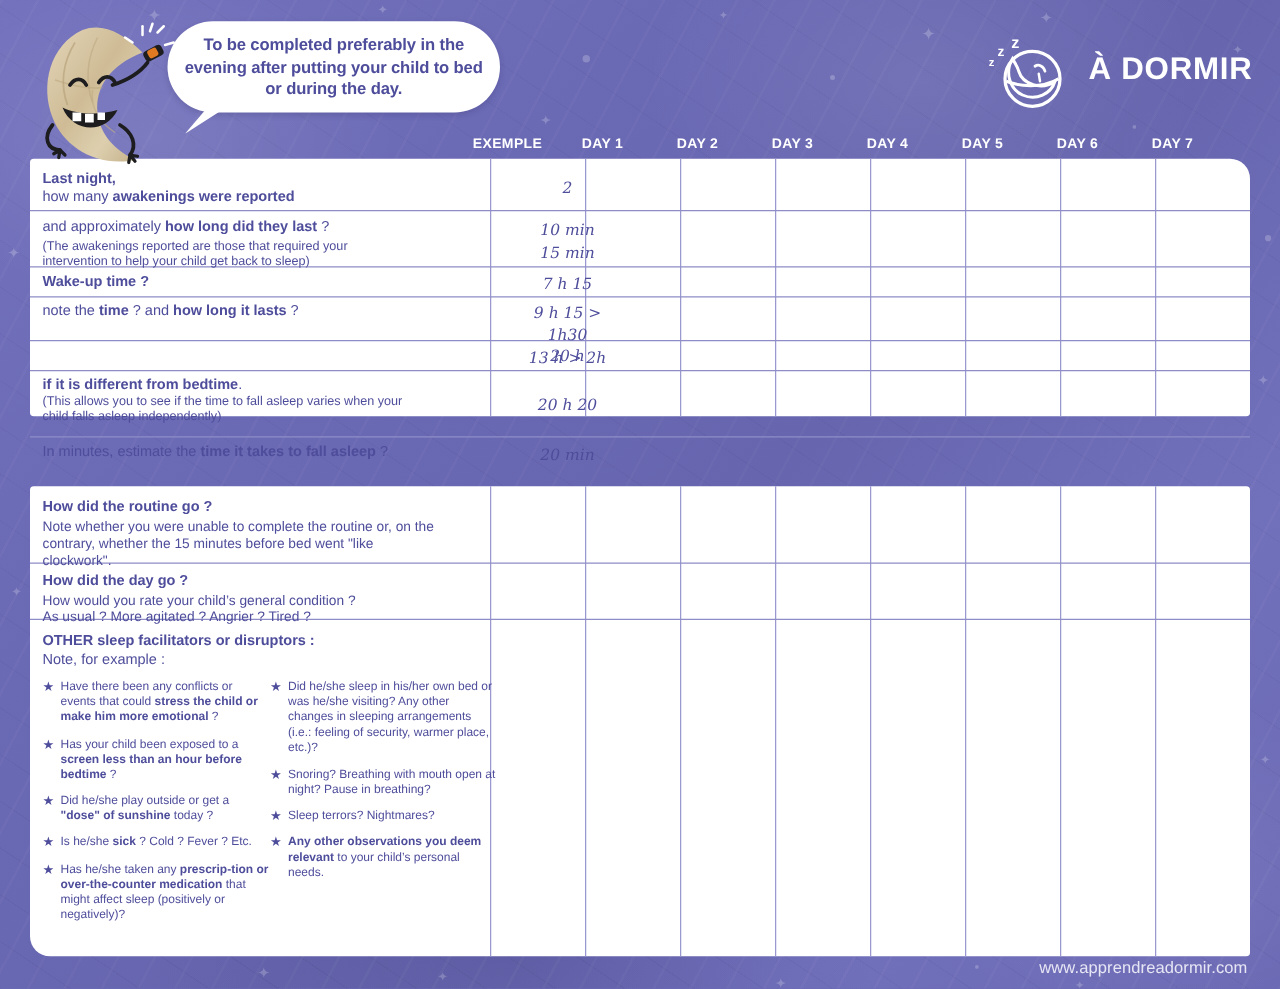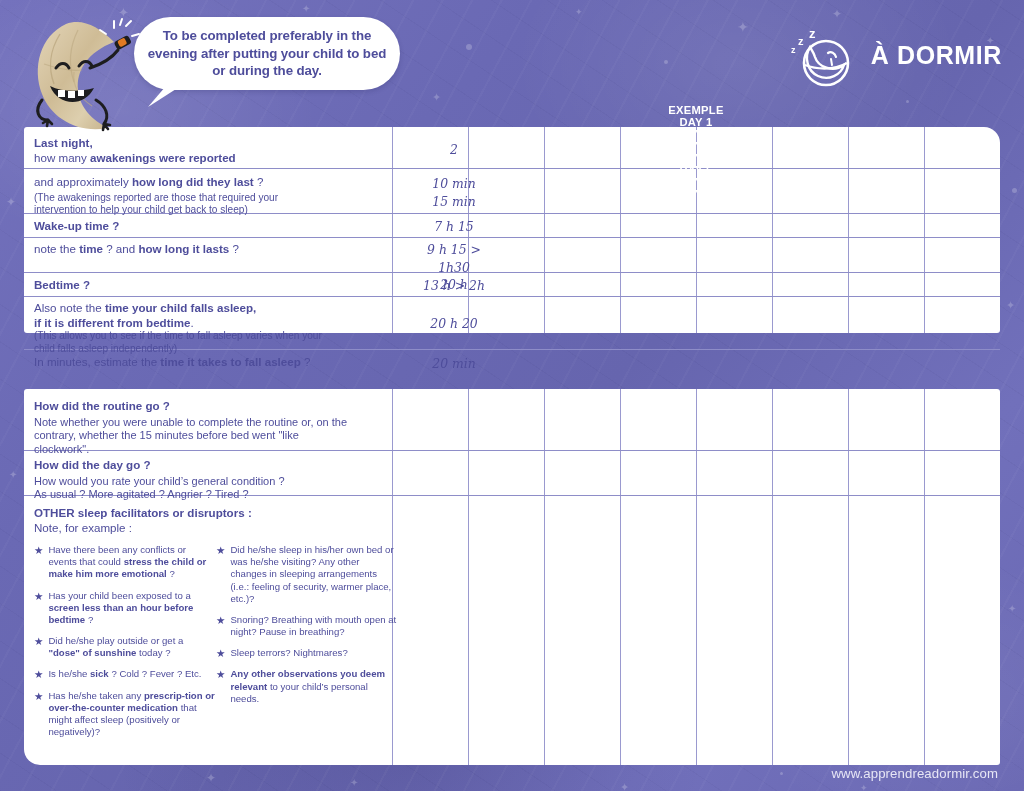--- a/index.html
+++ b/index.html
@@ -35,21 +35,21 @@
     clip-path:polygon(0% 100%, 74% 0%, 100% 26%);}
 
   
   #mascot{position:absolute;left:22px;top:16px;width:130px;height:128px;z-index:7;}
 
   
   #brand{position:absolute;right:22px;top:18px;height:76px;display:flex;align-items:center;gap:14px;z-index:6;}
   #brand .wordmark{color:#fff;font-weight:bold;font-size:25px;line-height:1.02;letter-spacing:.6px;text-align:left;}
 
   
-  #colheads{position:absolute;left:392px;top:104px;width:608px;height:22px;display:flex;z-index:5;flex-direction:column;}
+  #colheads{position:absolute;left:368px;top:104px;width:608px;height:22px;display:flex;z-index:5;}
   #colheads .ch{flex:1 1 0;color:#fff;font-weight:bold;font-size:11.2px;letter-spacing:.3px;
     display:flex;align-items:center;justify-content:center;}
 
   
   .panel{position:absolute;background:#fff;z-index:4;}
   #panel1{left:24px;top:127px;width:976px;height:206px;border-radius:3px 16px 3px 3px;}
   #panel2{left:24px;top:389px;width:976px;height:376px;border-radius:3px 3px 3px 16px;}
 
   .grid{position:absolute;inset:0;}
   .vline{position:absolute;top:0;bottom:0;width:1px;background:#9a99cf;}
@@ -203,25 +203,21 @@
   <div class="qcell" style="top:48px;">
     <div class="t h">and approximately <b>how long did they last</b> ?</div>
     <div class="t small" style="margin-top:2px;">(The awakenings reported are those that required your<br>intervention to help your child get back to sleep)</div>
   </div>
   <div class="qcell" style="top:92px;">
     <div class="t h b">Wake-up time ?</div>
   </div>
   <div class="qcell" style="top:115px;">
     <div class="t h">note the <b>time</b> ? and <b>how long it lasts</b> ?</div>
   </div>
-  <div class="qcell" style="top:151px;">
-    <div class="t h b">Bedtime ?</div>
-  </div>
   <div class="qcell" style="top:174px;">
-    <div class="t h">Also note the <b>time your child falls asleep,</b></div>
     <div class="t h"><b>if it is different from bedtime</b>.</div>
     <div class="t small">(This allows you to see if the time to fall asleep varies when your<br>child falls asleep independently)</div>
   </div>
   <div class="qcell" style="top:228px;">
     <div class="t h">In minutes, estimate the <b>time it takes to fall asleep</b> ?</div>
   </div>
 
   <div class="ex" style="top:14px;">2</div>
   <div class="ex" style="top:48px;white-space:pre-line;">10 min
 15 min</div>

